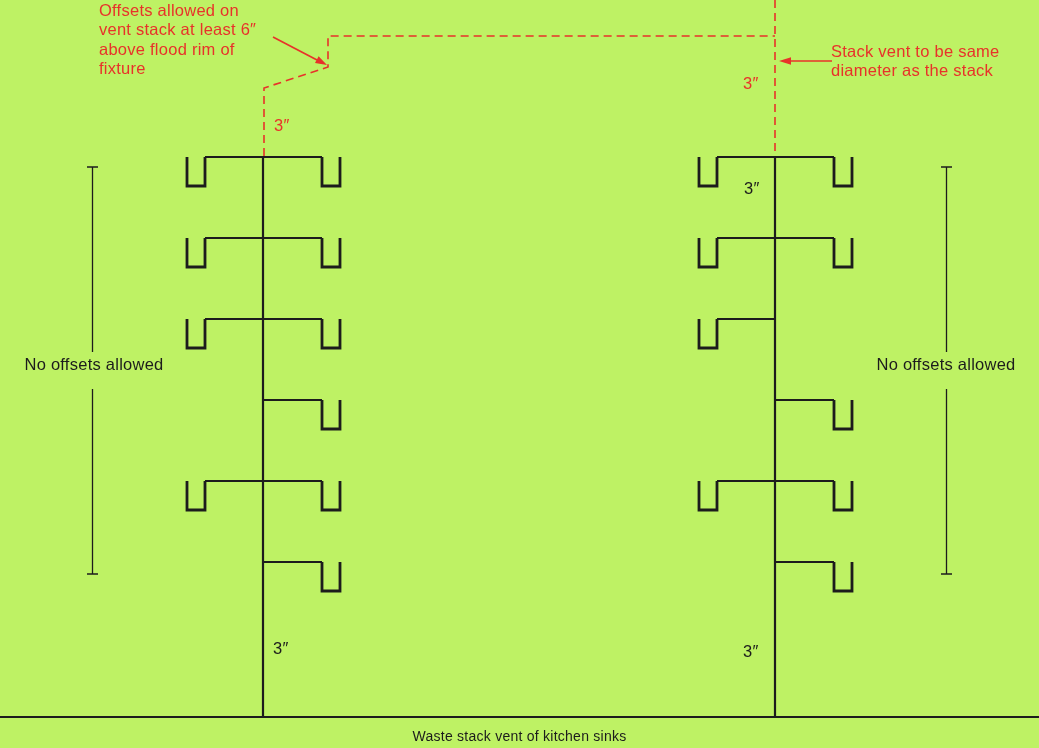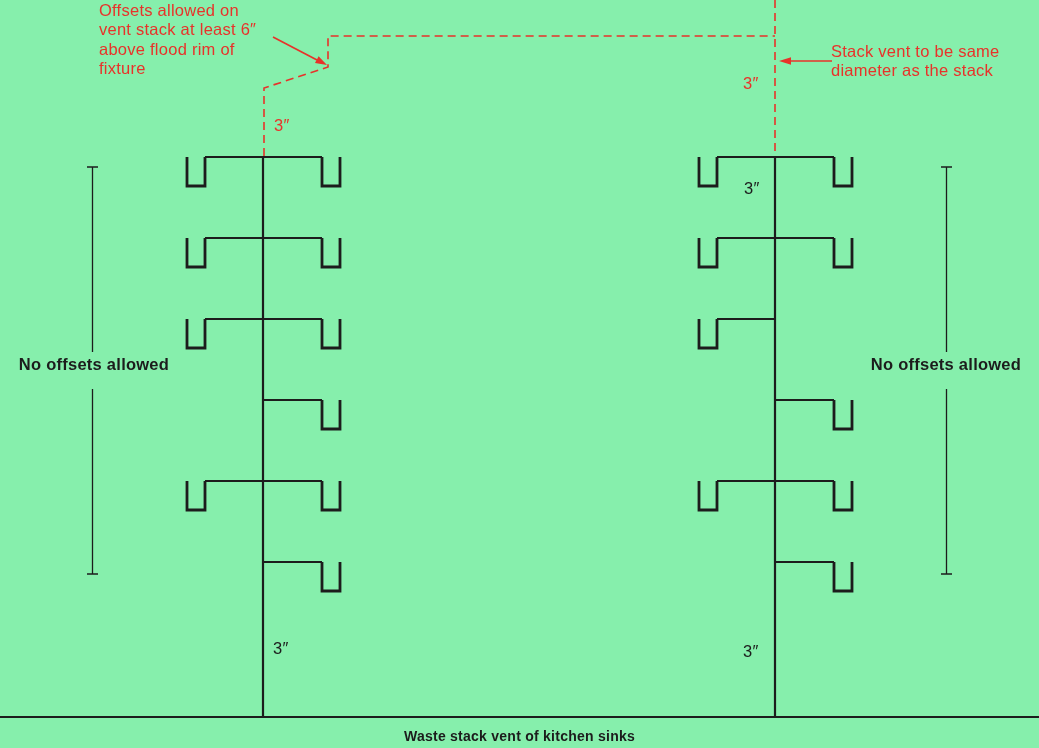--- a/index.html
+++ b/index.html
@@ -1,35 +1,35 @@
 <!DOCTYPE html>
 <html><head>
 <meta charset="utf-8">
 <style>
   html, body { margin: 0; padding: 0; background: #ffffff; }
   .canvas {
     position: relative;
     width: 1039px;
     height: 748px;
-    background: #86efac;
+    background: #bef264;
     overflow: hidden;
     font-family: "Liberation Sans", "DejaVu Sans", sans-serif;
     color: #1c1c1c;
   }
   .canvas svg { position: absolute; left: 0; top: 0; }
   .canvas svg path, .canvas svg line { fill: none; }
   .txt {
     position: absolute;
     font-size: 16.5px;
     line-height: 19.3px;
     letter-spacing: 0.25px;
     white-space: pre-line;
   }
   .red { color: #e8322a; }
-  .center { text-align: center; font-weight: bold; }
+  .center { text-align: center; }
   #ann-offsets        { left: 99px;  top: 1px;   width: 205px; }
   #ann-stackvent      { left: 831px; top: 42px;  width: 210px; }
   #lbl-vent3-left     { left: 274px; top: 116px; }
   #lbl-vent3-right    { left: 743px; top: 74px;  }
   #lbl-stack3-right   { left: 744px; top: 179px; }
   #lbl-bottom3-left   { left: 273px; top: 639px; }
   #lbl-bottom3-right  { left: 743px; top: 642px; }
   #no-offsets-left    { left: 8px;   top: 355px; width: 172px; }
   #no-offsets-right   { left: 860px; top: 355px; width: 172px; }
   #caption            { left: 368px; top: 727px; width: 303px; font-size: 14px; }

